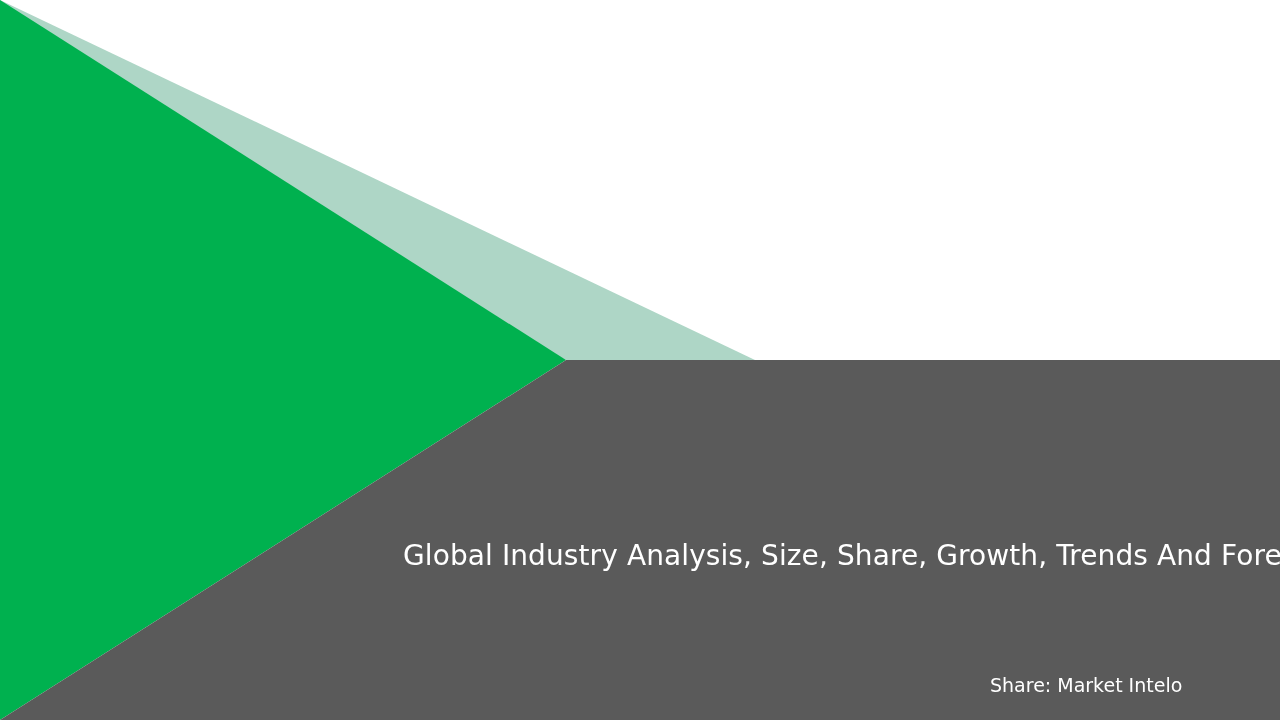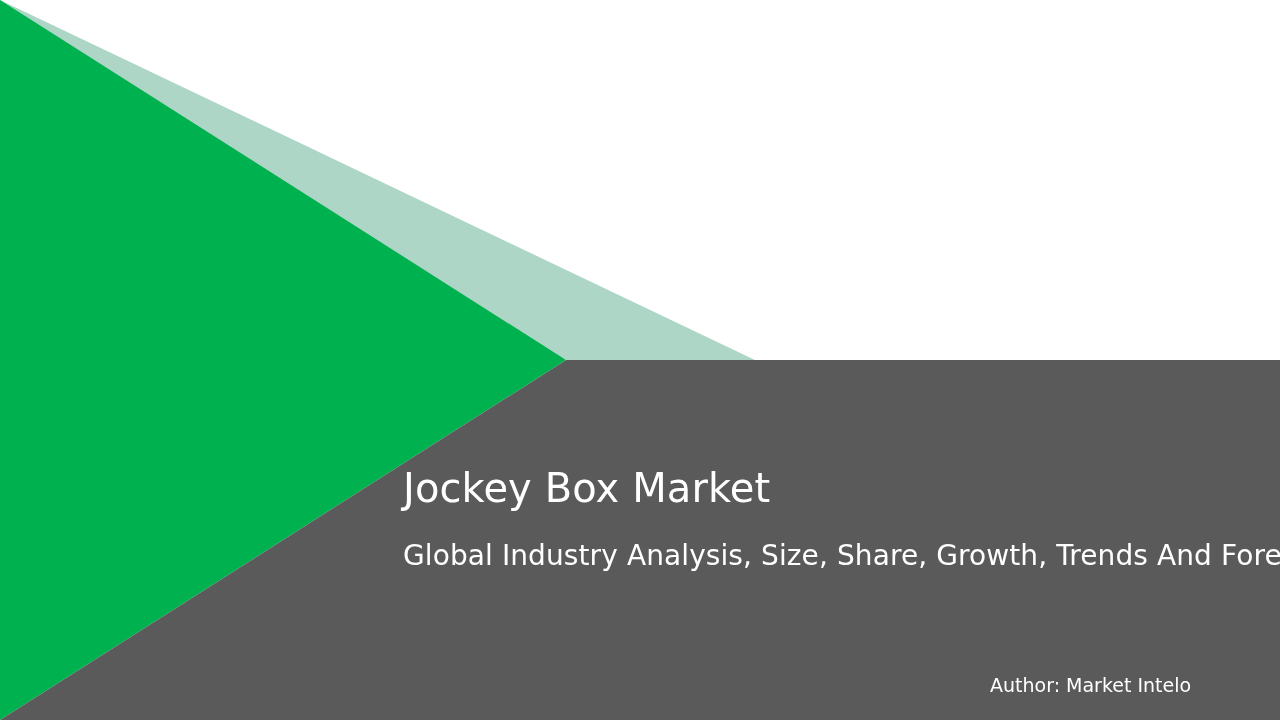--- a/index.html
+++ b/index.html
@@ -90,20 +90,19 @@
     <rect x="0" y="0" width="1280" height="720" fill="#FFFFFF"></rect>
 
     <polygon points="0,0 755,360 566,360 0,90" fill="#AED6C6"></polygon>
 
     <polygon points="0,0 566,360 0,720" fill="#00B14F"></polygon>
 
     <polygon points="566,360 1280,360 1280,720 0,720" fill="#5A5A5A"></polygon>
   </svg>
 
   <div class="text-layer">
-    <h1 id="report-title">Jockey Box Market</h1>
 
     <h2 id="report-subtitle">Global Industry Analysis, Size, Share, Growth, Trends And Forecast</h2>
 
-    <p id="report-author">Author: Market Intelo</p>
+    <p id="report-author">Share: Market Intelo</p>
   </div>
 
 </div>
 
 </body></html>

